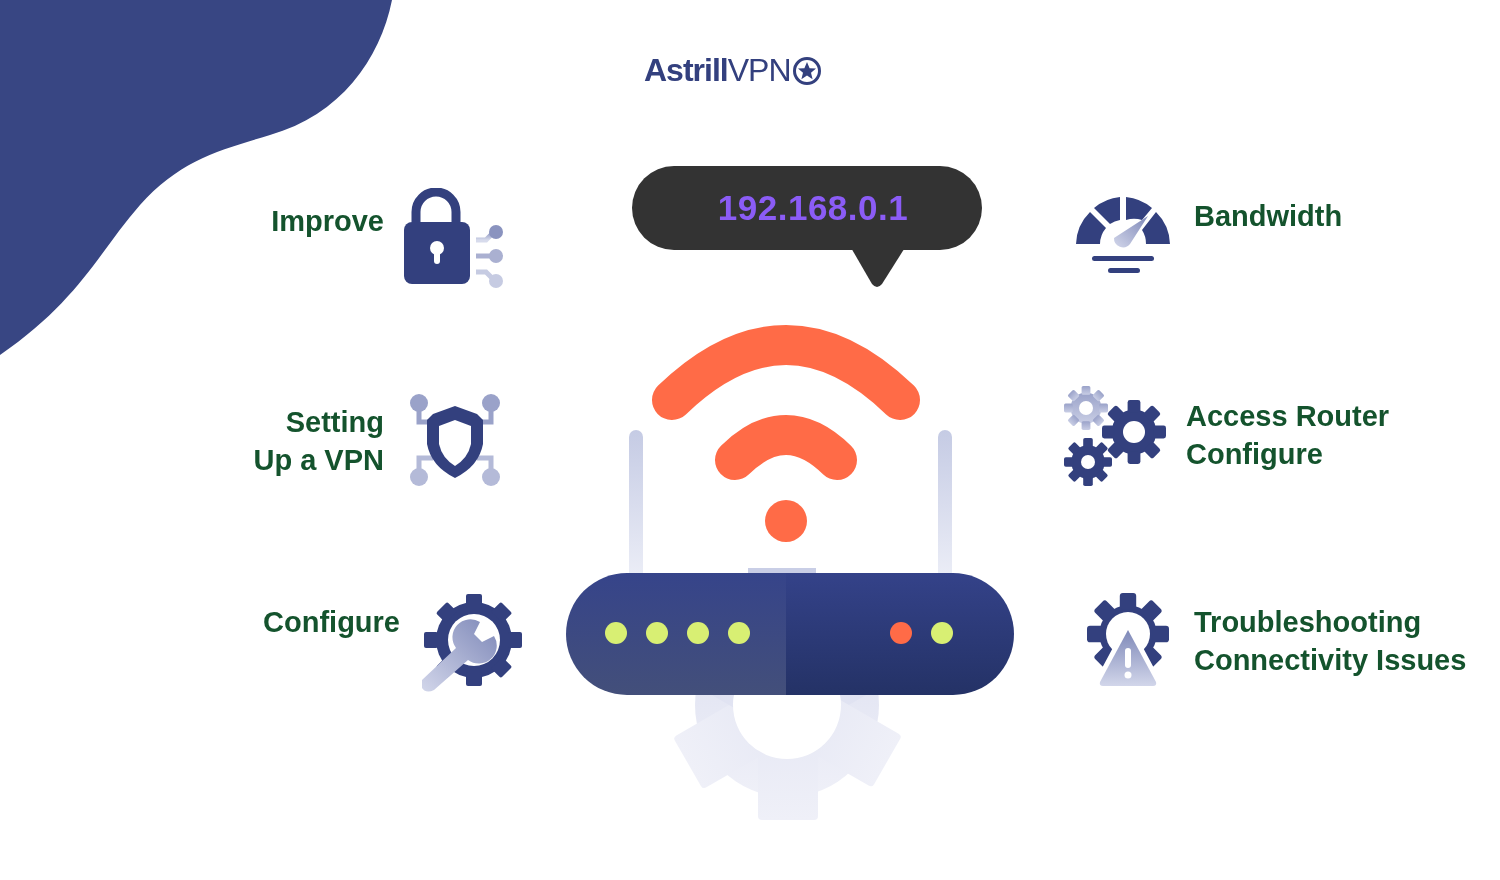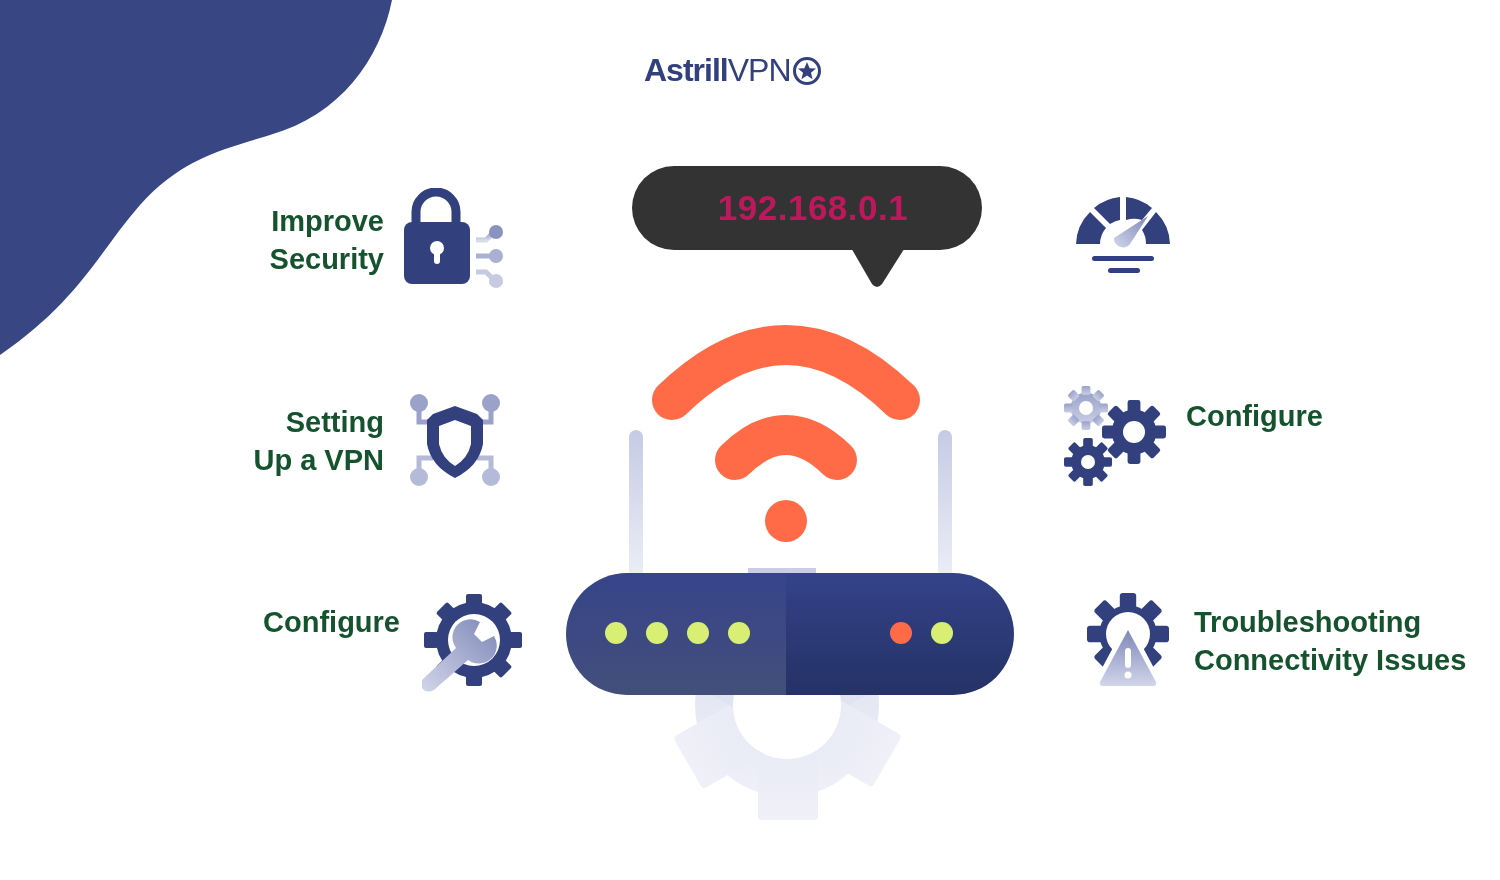--- a/index.html
+++ b/index.html
@@ -16,21 +16,21 @@
     display: flex; align-items: flex-start;
   }
   .logo .b { font-weight: 700; }
   .logo .l { font-weight: 400; }
   .logo svg { margin-left: 2px; margin-top: 4px; }
 
   .bubble { left: 632px; top: 166px; width: 350px; height: 124px; }
   .bubble-text {
     left: 632px; top: 166px; width: 362px; height: 84px;
     display: flex; align-items: center; justify-content: center;
-    font-size: 35px; font-weight: 700; color: #be185d; letter-spacing: 0.5px;
+    font-size: 35px; font-weight: 700; color: #8b5cf6; letter-spacing: 0.5px;
   }
 
   .label {
     font-size: 29px; font-weight: 700; color: #14532d; line-height: 38px;
     white-space: nowrap;
   }
   .label.right-align { text-align: right; }
   .icon { }
   .router { left: 560px; top: 320px; width: 470px; height: 510px; }
 </style>
@@ -51,21 +51,20 @@
 </div>
 
 <svg class="abs bubble" viewBox="0 0 350 124">
   <rect x="0" y="0" width="350" height="84" rx="42" fill="#333333"></rect>
   <path d="M218,80 L274,80 L250,118 Q245,124 240,118 Z" fill="#333333"></path>
 </svg>
 <div class="abs bubble-text">192.168.0.1</div>
 
 <div class="abs label right-align" style="left:220px; top:202px; width:164px;">
   <div>Improve</div>
-  <div>Security</div>
 </div>
 <svg class="abs icon" style="left:402px; top:188px;" width="106" height="104" viewBox="0 0 106 104">
   <defs>
     <linearGradient id="gLight" x1="0" y1="0" x2="0" y2="1">
       <stop offset="0" stop-color="#8a93bf"></stop>
         <stop offset="1" stop-color="#d7dbec"></stop>
     </linearGradient>
   </defs>
   <path d="M14,34 L14,24 A20,20 0 0 1 54,24 L54,34" fill="none" stroke="#33407e" stroke-width="9"></path>
   <rect x="2" y="34" width="66" height="62" rx="8" fill="#33407e"></rect>
@@ -132,20 +131,21 @@
     <path d="M4,52 A47,47 0 0 1 18,20 L34,36 A25,25 0 0 0 28,52 Z"></path>
     <path d="M22,16 A47,47 0 0 1 48,5 L48,28 A25,25 0 0 0 38,32 Z"></path>
     <path d="M54,5 A47,47 0 0 1 80,16 L70,28 A25,25 0 0 0 54,28 Z"></path>
     <path d="M84,20 A47,47 0 0 1 98,52 L74,52 A25,25 0 0 0 70,38 Z"></path>
     <rect x="20" y="64" width="62" height="5" rx="2.5"></rect>
     <rect x="36" y="76" width="32" height="5" rx="2.5"></rect>
   </g>
   <path d="M76,24 L58,52 A9,9 0 0 1 42,46 Z" fill="url(#gNeedle)"></path>
 </svg>
 <div class="abs label" style="left:1194px; top:197px; width:260px;">
+  <div>Bandwidth</div>
 </div>
 
 <svg class="abs icon" style="left:1062px; top:384px;" width="106" height="104" viewBox="0 0 106 104">
   <defs>
     <linearGradient id="gGear" x1="0" y1="0" x2="0" y2="1">
       <stop offset="0" stop-color="#9aa2c9"></stop>
         <stop offset="1" stop-color="#c9cee5"></stop>
     </linearGradient>
     <g id="cog">
       <circle cx="0" cy="0" r="14"></circle>
@@ -166,20 +166,21 @@
   <g transform="translate(72,48) scale(1.6)" fill="#33407e">
       <use href="#cog"></use>
     </g>
   <circle cx="72" cy="48" r="11" fill="#fff"></circle>
   <g transform="translate(26,78) scale(1.2)" fill="#33407e">
       <use href="#cog"></use>
     </g>
   <circle cx="26" cy="78" r="7" fill="#fff"></circle>
 </svg>
 <div class="abs label" style="left:1186px; top:397px; width:260px;">
+  <div>Access Router</div>
   <div>Configure</div>
 </div>
 
 <svg class="abs icon" style="left:1084px; top:590px;" width="90" height="100" viewBox="0 0 90 100">
   <defs>
     <linearGradient id="gWarn" x1="0" y1="0" x2="0" y2="1">
       <stop offset="0" stop-color="#7e88b8"></stop>
         <stop offset="1" stop-color="#d2d6ea"></stop>
     </linearGradient>
   </defs>

